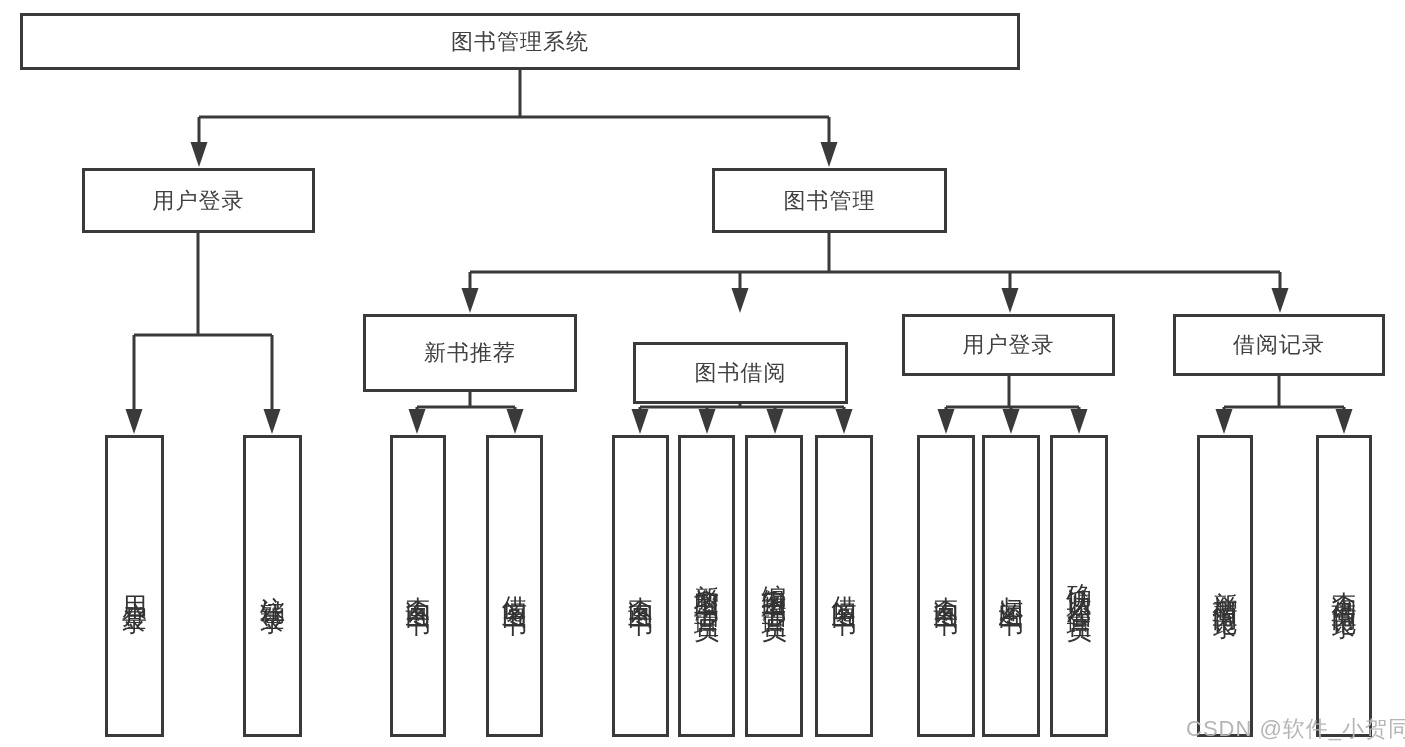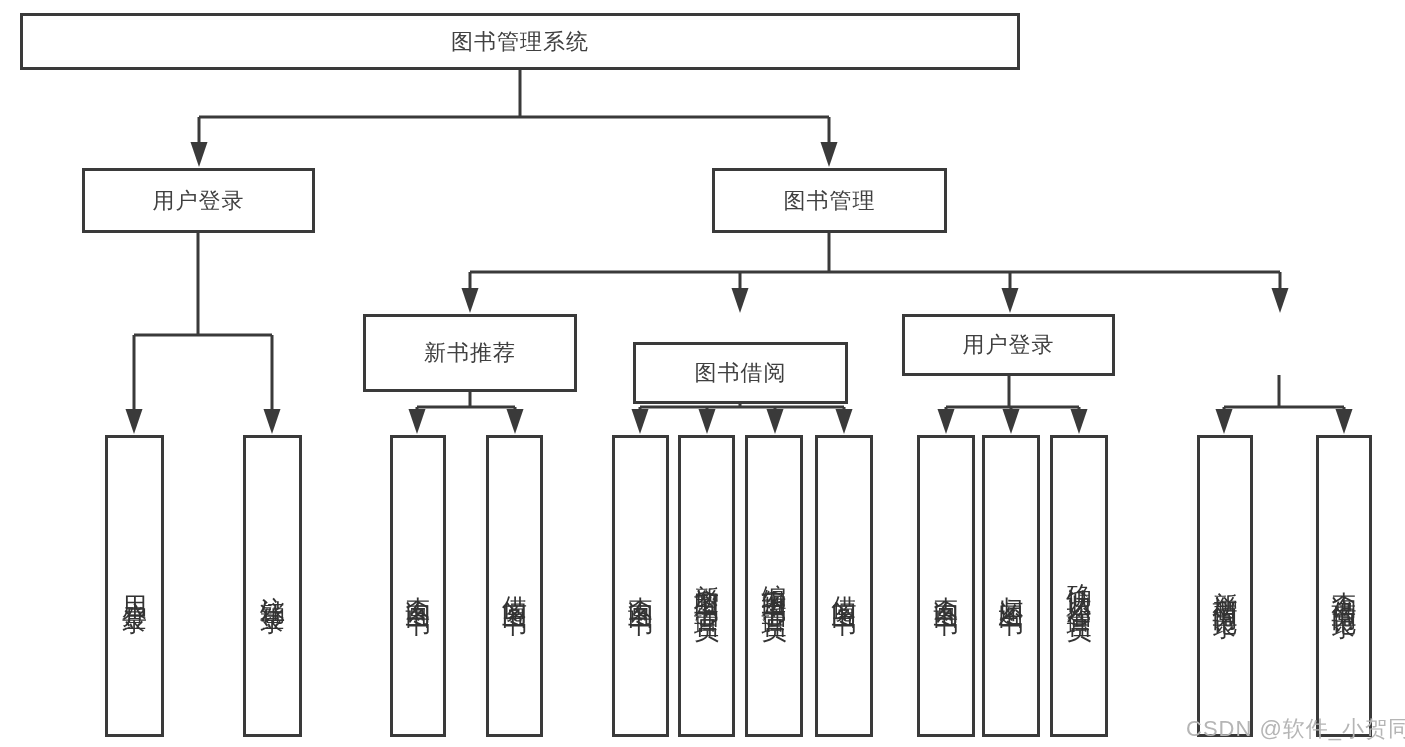--- a/index.html
+++ b/index.html
@@ -107,20 +107,23 @@
 
   <div id="n-rec" class="hbox">
     <span>新书推荐</span>
   </div>
   <div id="n-bor" class="hbox">
     <span>图书借阅</span>
   </div>
   <div id="n-cur" class="hbox">
     <span>用户登录</span>
   </div>
+  <div id="n-his" class="hbox">
+    <span>借阅记录</span>
+  </div>
 
   <div id="l1" class="vbox">
     <span>用户登录</span>
   </div>
   <div id="l2" class="vbox">
     <span>注销登录</span>
   </div>
 
   <div id="l3" class="vbox">
     <span>查询图书</span>

